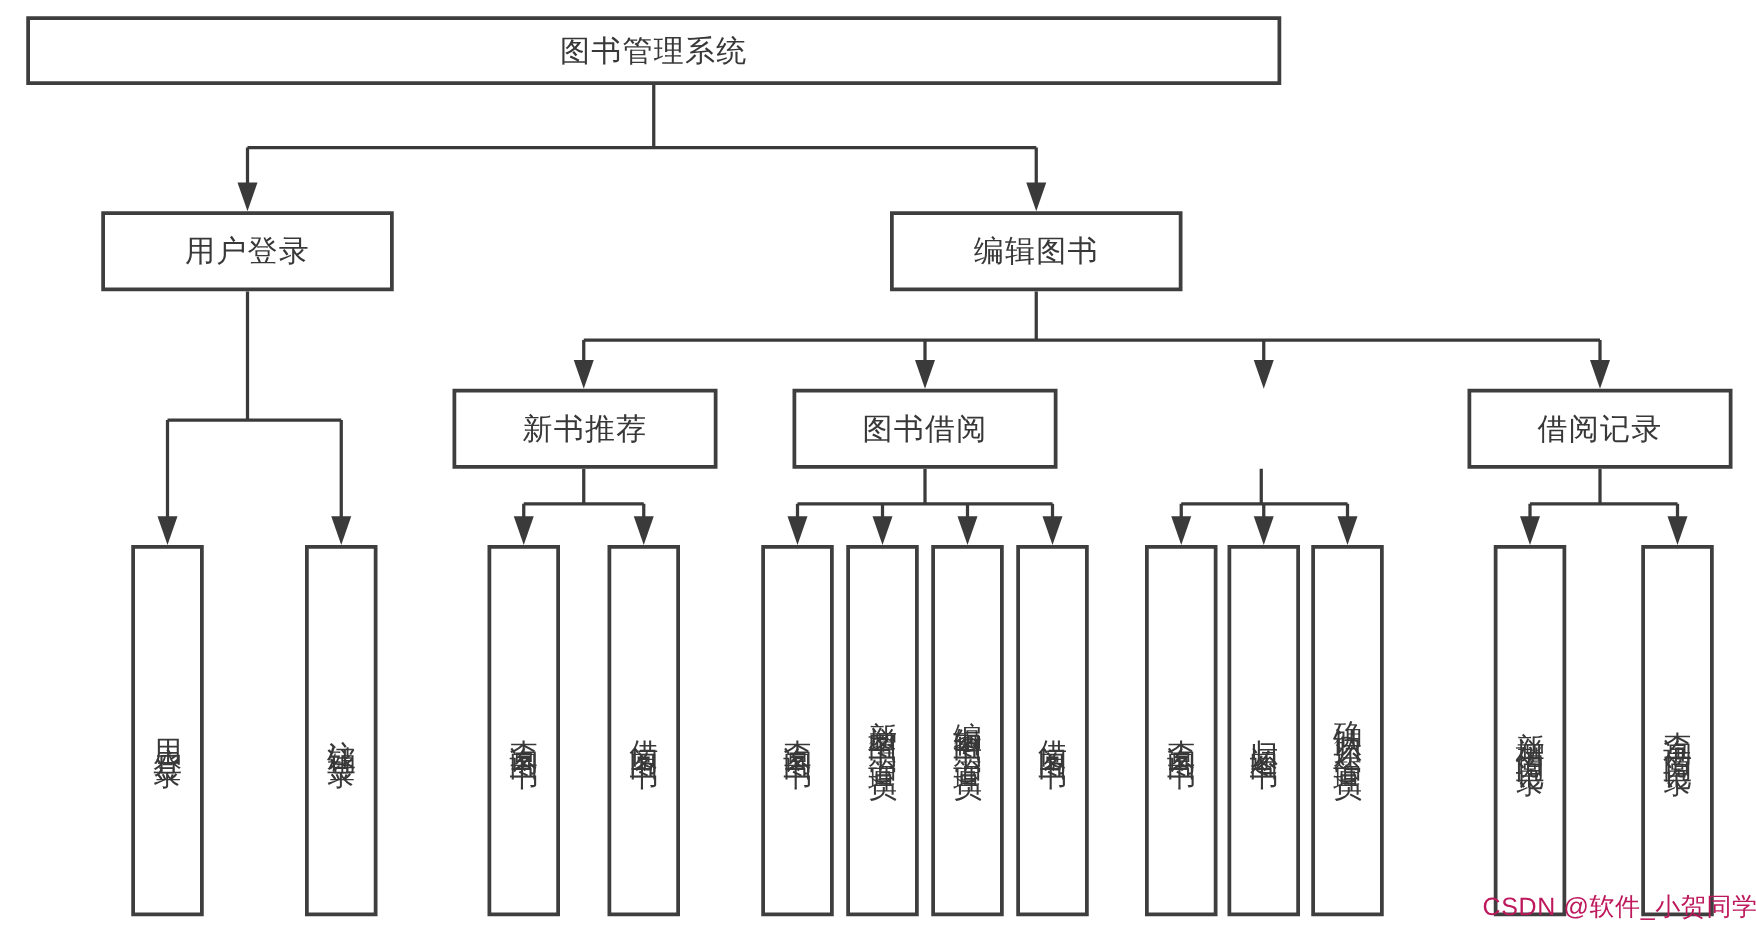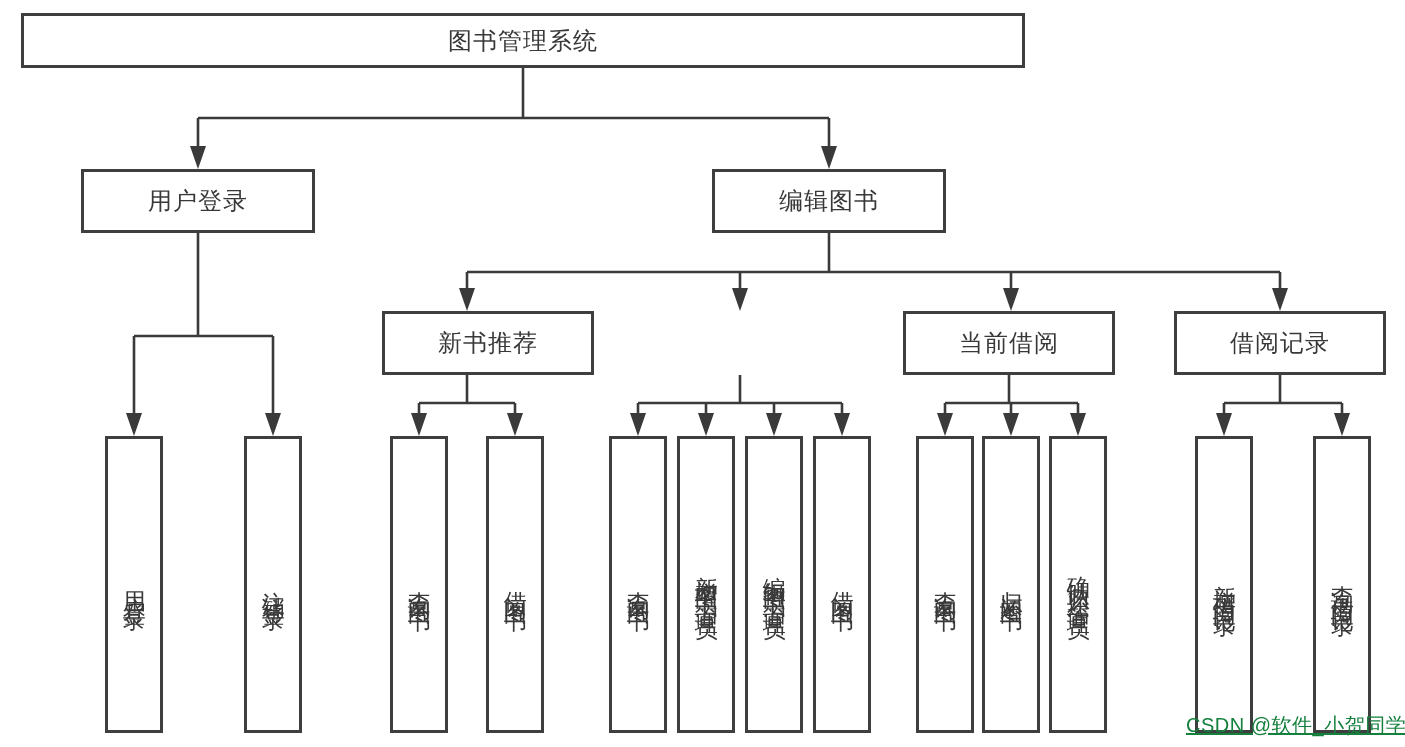--- a/index.html
+++ b/index.html
@@ -19,44 +19,44 @@
     border:3px solid #3e3e3e;
     display:flex;align-items:center;justify-content:center;
     color:#383838;
     z-index:2;
   }
   .hnode{font-size:24px;letter-spacing:1px;white-space:nowrap;}
   .root{left:21px;top:13px;width:1004px;height:55px;}
   .l2a{left:81px;top:169px;width:234px;height:64px;}
   .l2b{left:712px;top:169px;width:234px;height:64px;}
   .l3{top:311px;width:212px;height:64px;}
-  .l3-0{left:382px;}
+  .l3-0{left:362px;}
   .l3-1{left:634px;}
   .l3-2{left:903px;}
   .l3-3{left:1174px;align-items:center;}
   .vbox{top:436px;width:58px;height:297px;}
   .vbox .vtext{
     writing-mode:vertical-rl;
     text-orientation:mixed;
     font-size:23px;
     letter-spacing:6px;
     line-height:1.1;
     color:#383838;
     max-height:288px;
   }
   .v-0{left:105px;}  .v-1{left:244px;}
   .v-2{left:390px;}  .v-3{left:486px;}
   .v-4{left:609px;}  .v-5{left:677px;}  .v-6{left:745px;}  .v-7{left:813px;}
   .v-8{left:916px;}  .v-9{left:982px;}  .v-10{left:1049px;}
   .v-11{left:1195px;} .v-12{left:1313px;}
   .watermark{
     position:absolute;left:1186px;top:712px;
-    font-size:20px;color:#15803d;
+    font-size:20px;color:#be185d;
     letter-spacing:0.5px;
-    z-index:5;white-space:nowrap;text-decoration:underline;
+    z-index:5;white-space:nowrap;
   }
 </style>
 </head>
 <body>
 
 <div id="canvas">
 
   <svg class="connectors" viewBox="0 0 1405 747" fill="none" xmlns="http://www.w3.org/2000/svg">
 
     <g stroke="#3a3a3a" stroke-width="2.6">
@@ -130,22 +130,22 @@
   <div class="node hnode l2a">
     <span>用户登录</span>
   </div>
   <div class="node hnode l2b">
     <span>编辑图书</span>
   </div>
 
   <div class="node hnode l3 l3-0">
     <span>新书推荐</span>
   </div>
-  <div class="node hnode l3 l3-2">
-    <span>当前借阅</span>
+  <div class="node hnode l3 l3-1">
+    <span>图书借阅</span>
   </div>
   <div class="node hnode l3 l3-3">
     <span>借阅记录</span>
   </div>
 
   <div class="node vbox v-0">
     <span class="vtext">用户登录</span>
   </div>
   <div class="node vbox v-1">
     <span class="vtext">注销登录</span>

